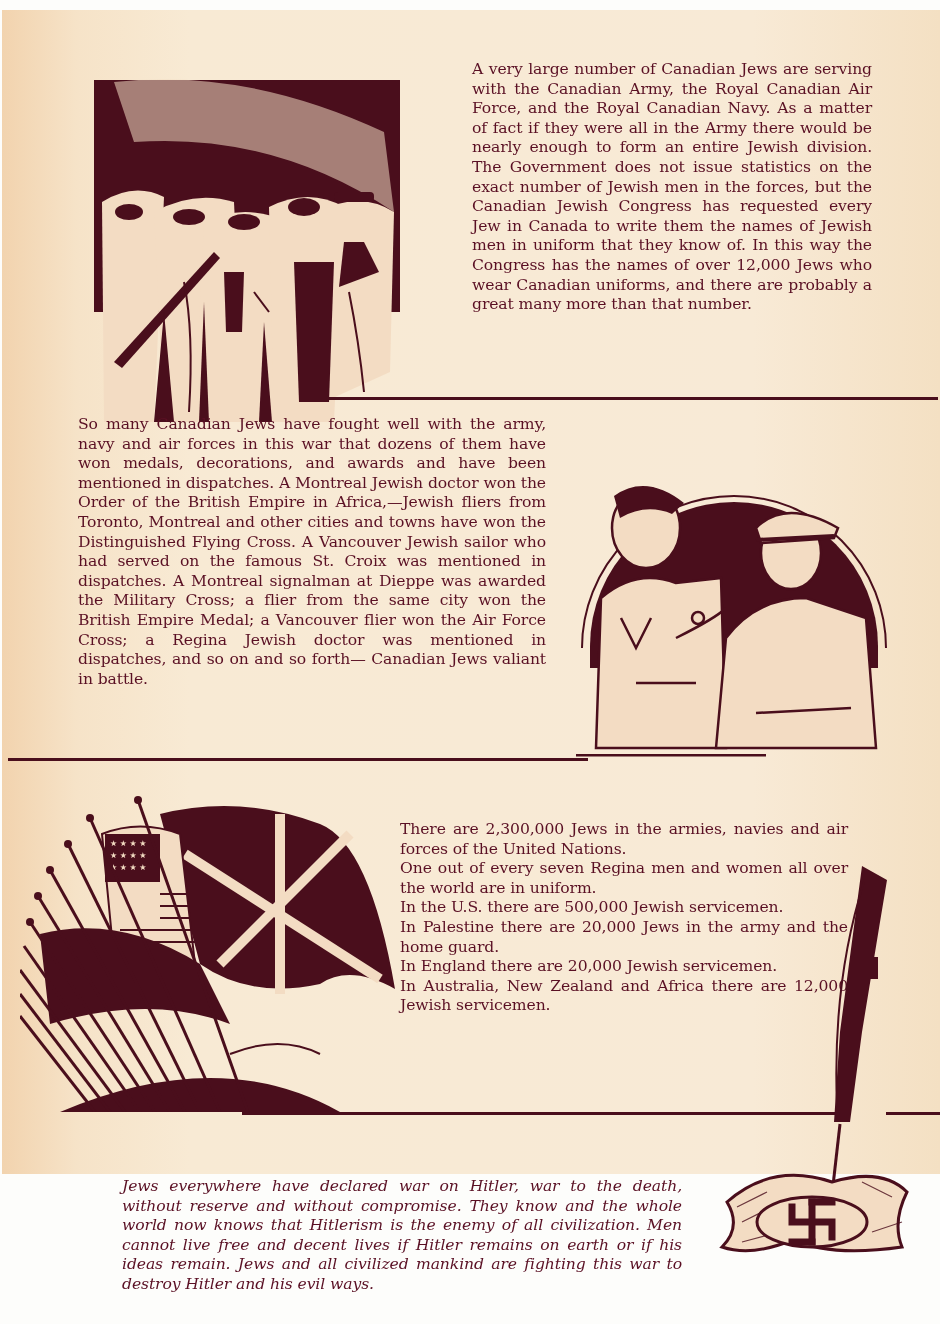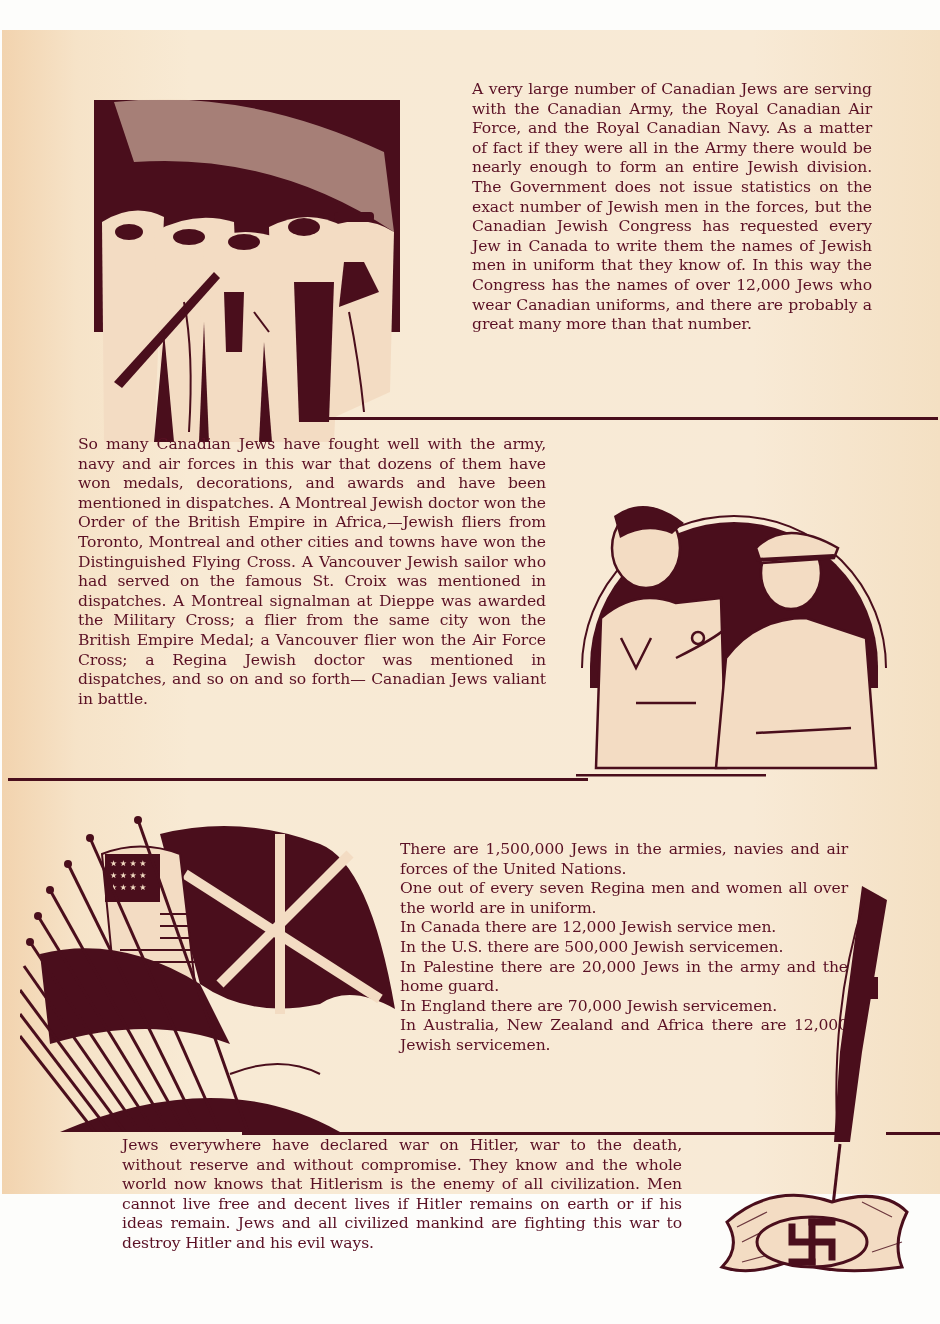--- a/index.html
+++ b/index.html
@@ -1,21 +1,20 @@
 <!DOCTYPE html>
 <html><head>
 <meta charset="utf-8">
 <style>
   html, body { margin:0; padding:0; }
   body { width:940px; height:1324px; background:#fdfdfb; position:relative; overflow:hidden; }
   .page {
     position:absolute; left:2px; top:10px; width:938px; height:1164px;
     background: linear-gradient(90deg, #f2d3ae 0%, #f6e3c8 8%, #f8ead4 20%, #f8ead6 80%, #f4e0c3 100%);
     color:#5a1024;
-    margin-top:20px;
   }
   .txt {
     position:absolute;
     font-family:"DejaVu Serif", serif;
     font-size:15.6px;
     line-height:19.6px;
     text-align:justify;
     color:#5a1024;
     letter-spacing:-0.1px;
   }
@@ -135,33 +134,32 @@
           <circle cx="70" cy="24" r="4"></circle>
           <circle cx="48" cy="50" r="4"></circle>
         <circle cx="30" cy="76" r="4"></circle>
           <circle cx="18" cy="102" r="4"></circle>
           <circle cx="10" cy="128" r="4"></circle>
       </g>
     </svg>
   </div>
 
   <div class="txt" style="left:398px; top:810px; width:448px;">
-    <p>There are 1,500,000 Jews in the armies, navies and air forces of the United Nations.</p>
+    <p>There are 2,300,000 Jews in the armies, navies and air forces of the United Nations.</p>
     <p>One out of every seven Regina men and women all over the world are in uniform.</p>
-    <p>In Canada there are 12,000 Jewish service men.</p>
     <p>In the U.S. there are 500,000 Jewish servicemen.</p>
     <p>In Palestine there are 20,000 Jews in the army and the home guard.</p>
-    <p>In England there are 70,000 Jewish servicemen.</p>
+    <p>In England there are 20,000 Jewish servicemen.</p>
     <p>In Australia, New Zealand and Africa there are 12,000 Jewish servicemen.</p>
   </div>
 
   <div class="rule" style="left:240px; top:1102px; width:604px;"></div>
   <div class="rule" style="left:884px; top:1102px; width:54px;"></div>
 
-  <div class="txt" style="left:120px; top:1106px; width:560px;">
+  <div class="txt" style="left:120px; top:1167px; width:560px;font-style:italic;">
     <p>Jews everywhere have declared war on Hitler, war to the death, without reserve and without compromise.  They know and the whole world now knows that Hitlerism is the enemy of all civilization.  Men cannot live free and decent lives if Hitler remains on earth or if his ideas remain.  Jews and all civilized mankind are fighting this war to destroy Hitler and his evil ways.</p>
   </div>
 
   <div class="art" style="left:710px; top:852px; width:210px; height:410px;">
     <svg width="210" height="410" viewBox="0 0 210 410">
       <path d="M150 4 L175 18 L168 60 L150 170 L138 260 L122 260 L128 170 Z" fill="#4a0e1c"></path>
       <path d="M152 20 Q120 120 125 245" fill="none" stroke="#4a0e1c" stroke-width="2"></path>
       <rect x="150" y="95" width="16" height="22" fill="#4a0e1c"></rect>
       <line x1="128" y1="262" x2="118" y2="350" stroke="#4a0e1c" stroke-width="3"></line>
       <path d="M15 340 Q60 300 120 320 Q170 305 195 330 Q180 360 190 385 Q120 395 80 378 Q40 395 10 385 Q30 365 15 340 Z" fill="#f3dcc3" stroke="#4a0e1c" stroke-width="3"></path>

